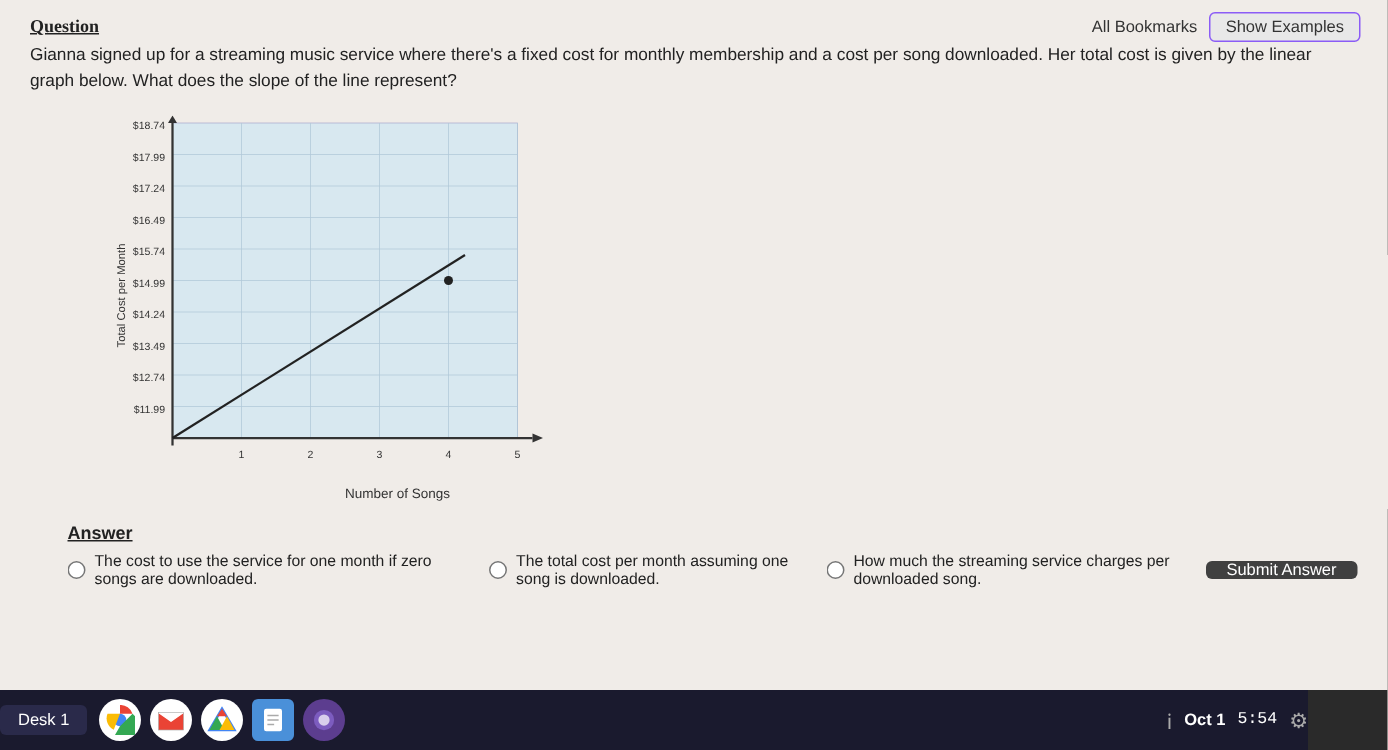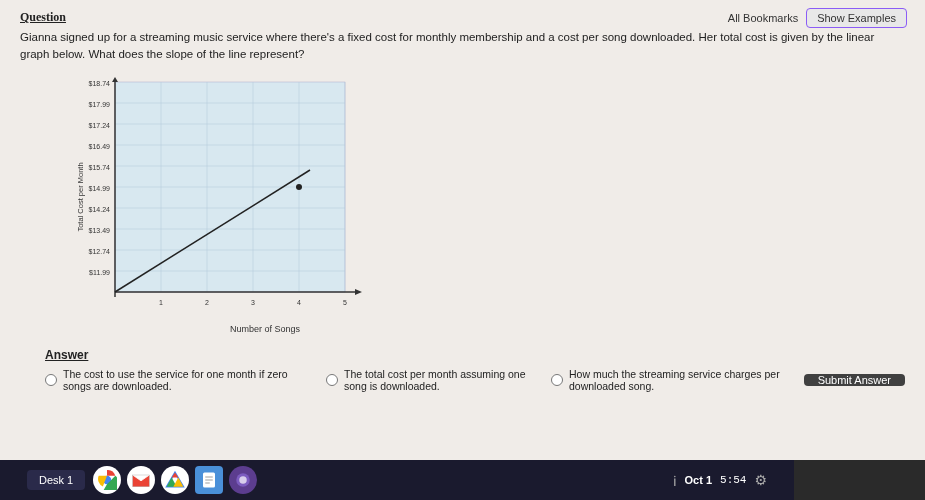--- a/index.html
+++ b/index.html
@@ -117,26 +117,26 @@
       align-items: center;
       margin-top: 4px;
     }
     .answer-col {
       display: flex;
       flex-direction: row;
       gap: 6px;
     }
     .taskbar {
       background: #1a1a2e;
-      width: 794px;
+      width: 872px;
       height: 40px;
       display: flex;
       align-items: center;
       justify-content: space-between;
-      padding: 0 27px;
+      padding: 0 0;
       position: absolute;
       bottom: 0;
     }
     .taskbar-left {
       display: flex;
       align-items: center;
       gap: 8px;
     }
     .taskbar-desk {
       background: #2a2a4a;

